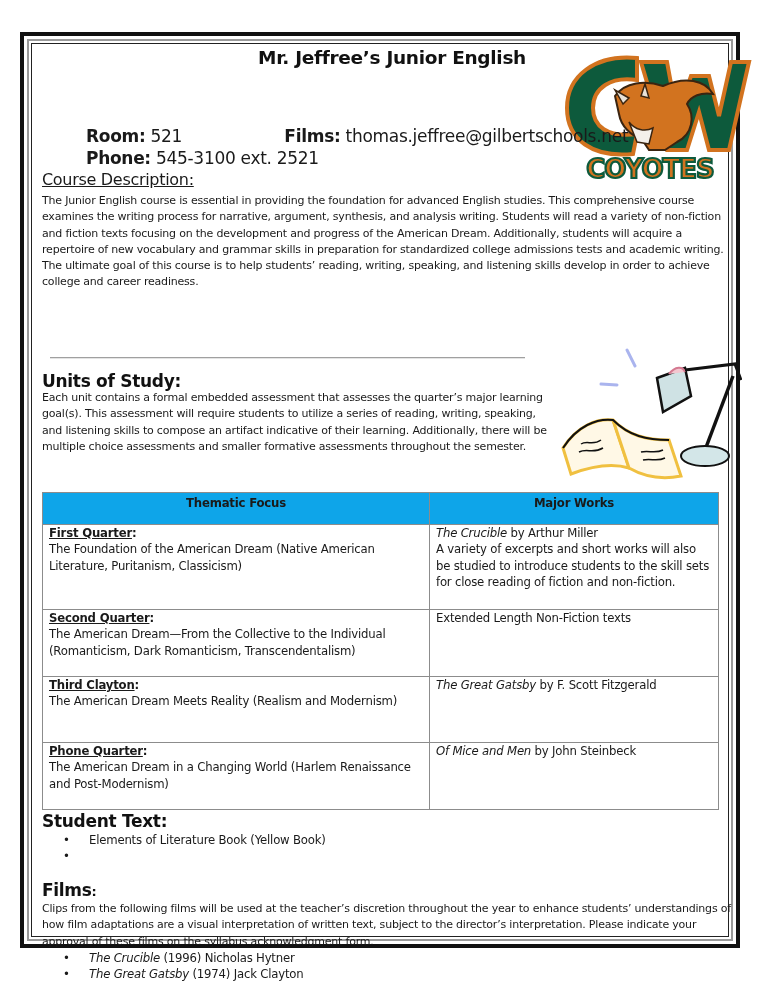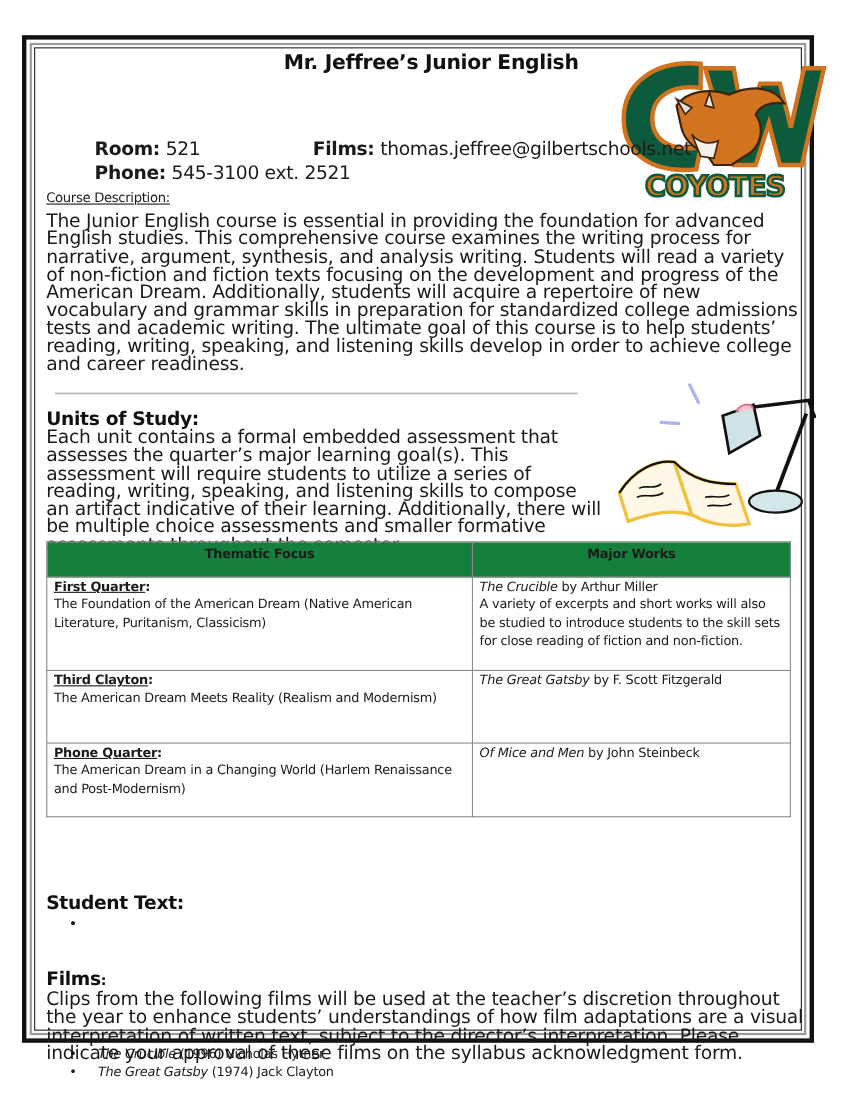--- a/index.html
+++ b/index.html
@@ -19,41 +19,41 @@
   .title { position: absolute; left: 190px; top: 6px; width: 320px; text-align: center;
            font-weight: bold; font-size: 18.5px; line-height: 24px; color: #111;
            letter-spacing: -0.3px; }
 
   .logo { position: absolute; left: 503px; top: 6px; width: 210px; height: 140px; }
 
   .contact { position: absolute; left: 0; top: 85px; font-size: 17px; line-height: 22px;
              letter-spacing: -0.3px; }
   .contact b { font-weight: bold; margin-left: 44px; }
   .contact .gap { display: inline-block; width: 48px; }
-  .course-desc-label { position: absolute; left: 0; top: 129px; font-size: 12px;
+  .course-desc-label { position: absolute; left: 0; top: 129px; font-size: 16px;
                        text-decoration: underline; line-height: 22px; letter-spacing: -0.3px; }
 
-  .para { font-size: 17px; line-height: 16.3px; letter-spacing: -0.2px; color: #1a1a1a; }
+  .para { font-size: 11px; line-height: 16.3px; letter-spacing: -0.2px; color: #1a1a1a; }
   .course-desc { position: absolute; left: 0; top: 153px; width: 690px; }
 
   .hr { position: absolute; left: 8px; top: 317px; width: 475px; height: 0;
         border-top: 1px solid #a0a0a0; border-bottom: 1px solid #e4e4e4; }
 
   .h2 { font-weight: bold; font-size: 17px; line-height: 22px; letter-spacing: -0.3px; color: #111; }
   .units-heading { position: absolute; left: 0; top: 330px; }
   .units-desc { position: absolute; left: 0; top: 350px; width: 505px; }
 
   .lamp { position: absolute; left: 515px; top: 300px; width: 185px; height: 150px; }
 
   table.syllabus { position: absolute; left: 0; top: 452px; width: 677px;
                    border-collapse: collapse; font-size: 11.7px; line-height: 16.3px;
                    letter-spacing: -0.2px; }
   table.syllabus th, table.syllabus td { border: 1px solid #8c8c8c; vertical-align: top;
                                          padding: 0 6px; }
-  table.syllabus th { background: #15803d; height: 29px; font-weight: bold; text-align: center;
+  table.syllabus th { background: #0ea5e9; height: 29px; font-weight: bold; text-align: center;
                       padding-top: 2px; vertical-align: top; }
   table.syllabus th.col1 { width: 374px; }
   .q-label { font-weight: bold; }
   .q-label u { text-decoration: underline; }
   .r1 td { height: 84px; padding-top: 1px; margin-top: 38px; }
   .r2 td { height: 66px; }
   .r3 td { height: 65px; padding-top: 4px; }
   .r4 td { height: 66px; padding-top: 4px; }
   i { font-style: italic; }
 
@@ -144,20 +144,29 @@
       <tr class="r1">
         <td>
           <span class="q-label"><u>First Quarter</u><span>:</span></span><br>
           <span>The Foundation of the American Dream (Native American Literature, Puritanism, Classicism)</span>
         </td>
         <td>
           <i>The Crucible</i><span> by Arthur Miller</span><br>
           <span>A variety of excerpts and short works will also be studied to introduce students to the skill sets for close reading of fiction and non-fiction.</span>
         </td>
       </tr>
+      <tr class="r2">
+        <td>
+          <span class="q-label"><u>Second Quarter</u><span>:</span></span><br>
+          <span>The American Dream—From the Collective to the Individual (Romanticism, Dark Romanticism, Transcendentalism)</span>
+        </td>
+        <td>
+          <span>Extended Length Non-Fiction texts</span>
+        </td>
+      </tr>
       <tr class="r3">
         <td>
           <span class="q-label"><u>Third Clayton</u><span>:</span></span><br>
           <span>The American Dream Meets Reality (Realism and Modernism)</span>
         </td>
         <td>
           <i>The Great Gatsby</i><span> by F. Scott Fitzgerald</span>
         </td>
       </tr>
       <tr class="r4">
@@ -167,21 +176,21 @@
         </td>
         <td>
           <i>Of Mice and Men</i><span> by John Steinbeck</span>
         </td>
       </tr>
     </tbody>
   </table>
 
   <div class="student-heading h2">Student Text:</div>
   <ul class="bullets student-list">
-    <li><span class="dot">•</span></li>
+    <li><span class="dot">•</span><span>Elements of Literature Book (Yellow Book)</span></li>
     <li><span class="dot">•</span></li>
   </ul>
 
   <div class="films-heading h2"><span>Films</span><span style="font-size:13px">:</span></div>
   <div class="films-desc para">Clips from the following films will be used at the teacher’s discretion throughout the year to enhance students’ understandings of how film adaptations are a visual interpretation of written text, subject to the director’s interpretation. Please indicate your approval of these films on the syllabus acknowledgment form.</div>
   <ul class="bullets films-list">
     <li><span class="dot">•</span><i>The Crucible</i><span> (1996) Nicholas Hytner</span></li>
     <li><span class="dot">•</span><i>The Great Gatsby</i><span> (1974) Jack Clayton</span></li>
   </ul>
 

